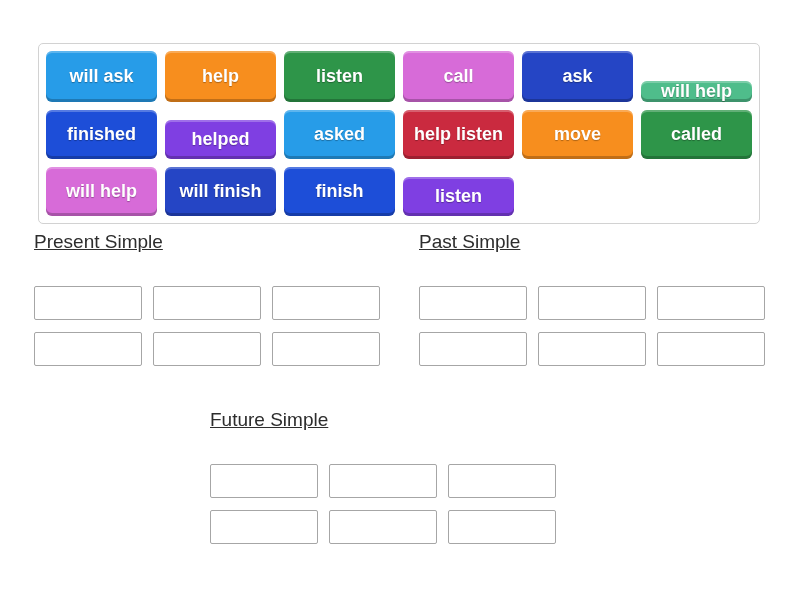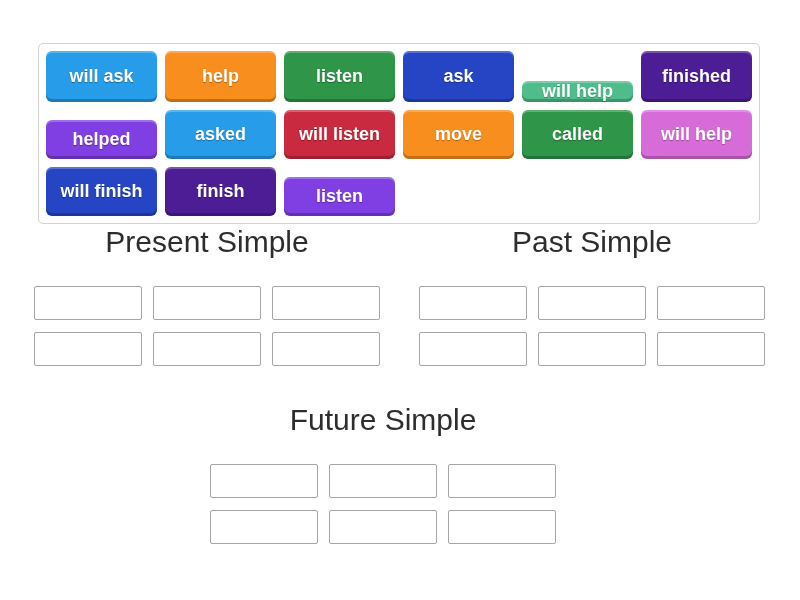--- a/index.html
+++ b/index.html
@@ -40,62 +40,64 @@
     user-select: none;
     white-space: nowrap;
   }
   .tile[data-color="blue"]      { background: #279ce8; }
   .tile[data-color="crimson"]   { background: #ca2a3f; }
   .tile[data-color="orange"]    { background: #f78e1e; }
   .tile[data-color="green"]     { background: #2e9549; }
   .tile[data-color="orchid"]    { background: #d76bd8; }
   .tile[data-color="darkblue"]  { background: #2545c5; }
   .tile[data-color="seagreen"]  { background: #4fbd8b; margin-top: 30px; }
-  .tile[data-color="orangered"] { background: #4c1d95; }
+  .tile[data-color="orangered"] { background: #1d4ed8; }
   .tile[data-color="purple"]    { background: #7f3fe2; margin-top: 10px; }
 
   
   .group { position: absolute; width: 346px; }
   .group-present { left: 34px;  top: 224px; }
   .group-past    { left: 419px; top: 224px; }
   .group-future  { left: 210px; top: 402px; }
   .group-title {
-    font-size: 30px;
+    font-size: 19px;
     font-weight: 400;
     color: #2d2d2d;
-    text-align: center;
+    text-align: left;
     line-height: 36px;
     margin-bottom: 26px;
     white-space: nowrap;
+    text-decoration: underline;
   }
   .slots {
     display: grid;
     grid-template-columns: repeat(3, 1fr);
     gap: 12px 11px;
   }
   .slot {
     height: 34px;
     background: #ffffff;
     border: 1px solid #a6a6a6;
     border-radius: 2px;
   }
 </style>
 </head>
 <body>
 
 <div class="bank">
   <div class="tile" data-color="blue">will ask</div>
   <div class="tile" data-color="orange">help</div>
   <div class="tile" data-color="green">listen</div>
+  <div class="tile" data-color="orchid">call</div>
   <div class="tile" data-color="darkblue">ask</div>
   <div class="tile" data-color="seagreen">will help</div>
   <div class="tile" data-color="orangered">finished</div>
   <div class="tile" data-color="purple">helped</div>
   <div class="tile" data-color="blue">asked</div>
-  <div class="tile" data-color="crimson">will listen</div>
+  <div class="tile" data-color="crimson">help listen</div>
   <div class="tile" data-color="orange">move</div>
   <div class="tile" data-color="green">called</div>
   <div class="tile" data-color="orchid">will help</div>
   <div class="tile" data-color="darkblue">will finish</div>
   <div class="tile" data-color="orangered">finish</div>
   <div class="tile" data-color="purple">listen</div>
 </div>
 
 <section class="group group-present">
   <h2 class="group-title">Present Simple</h2>

